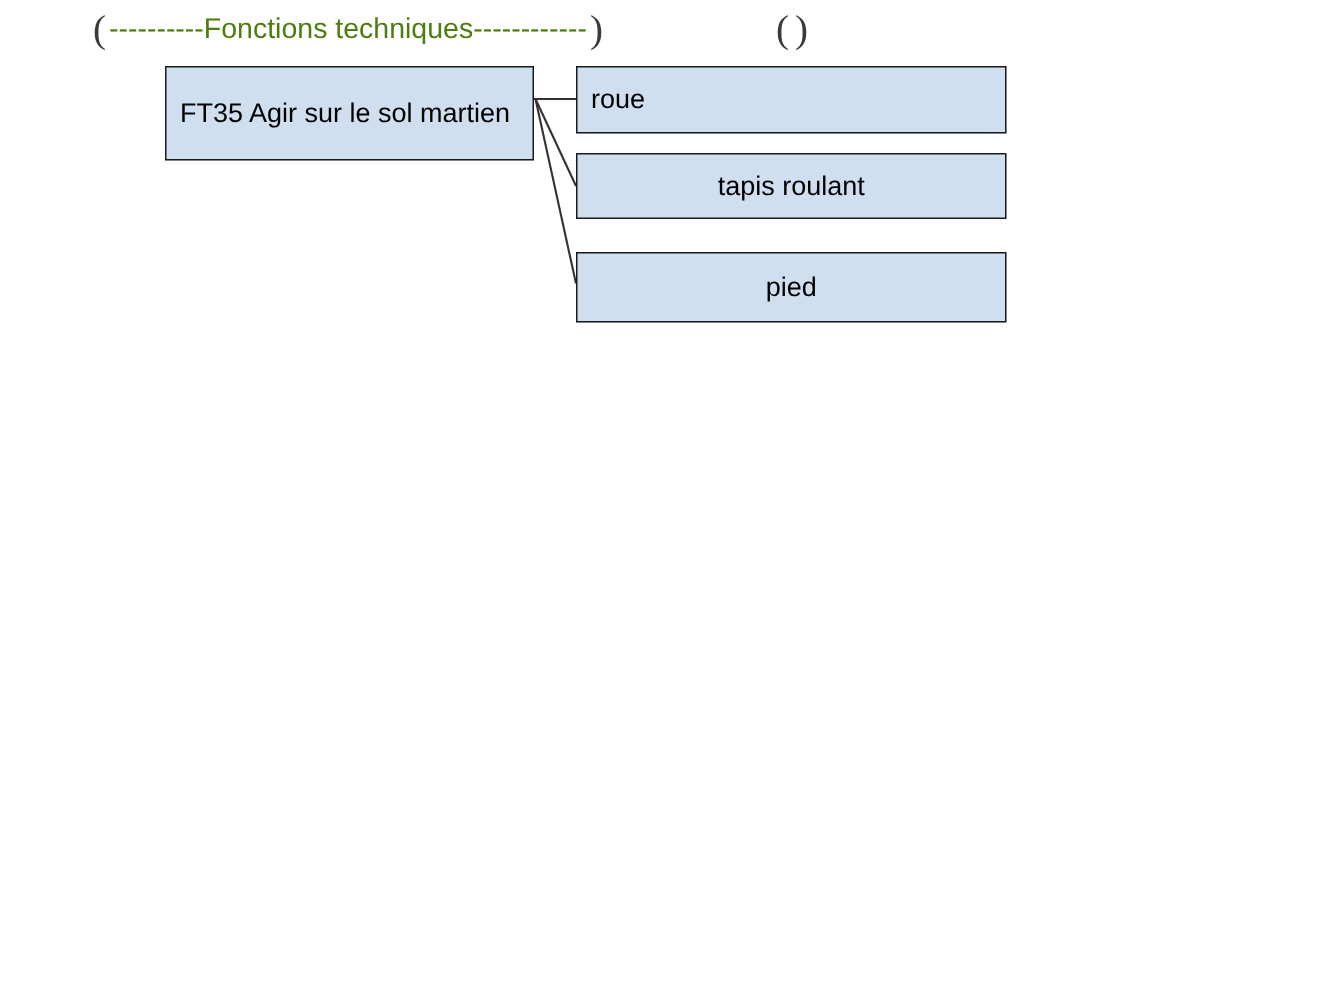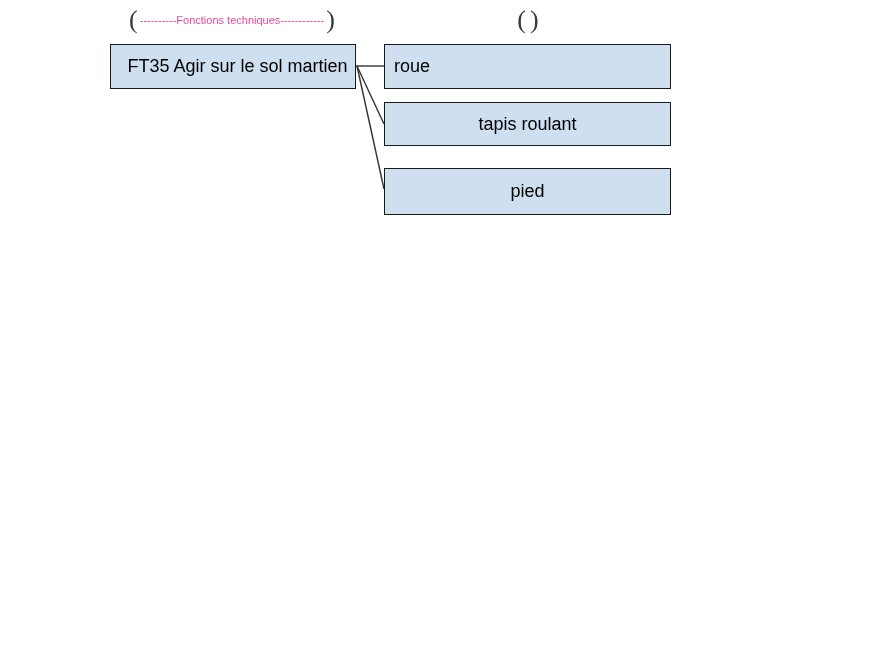--- a/index.html
+++ b/index.html
@@ -35,22 +35,22 @@
   .col-header .bracket {
     color: #3a3a3a;
     font-size: 26px;
     line-height: 26px;
     font-family: "Liberation Serif", serif;
     font-weight: 300;
   }
   .col-header .bracket.left { margin-right: 2px; }
   .col-header .bracket.right { margin-left: 2px; }
   .col-header .hdr-label {
-    color: #ec4899;
-    font-size: 11px;
+    color: #4d7c0f;
+    font-size: 19px;
     letter-spacing: 0px;
     font-family: "Liberation Sans", sans-serif;
   }
 
   #header-fonctions { left: 92px; top: 5px; width: 280px; }
   #header-solutions { left: 372px; top: 5px; width: 312px; }
 
   
   .node-box {
     position: absolute;
@@ -64,21 +64,21 @@
     font-family: "Liberation Sans", sans-serif;
   }
   .node-box.align-left {
     justify-content: flex-start;
     padding-left: 9px;
   }
   .node-box.align-center {
     justify-content: center;
   }
 
-  #box-ft35   { left: 110px; top: 44px;  width: 246px; height: 45px; justify-content: center; }
+  #box-ft35   { left: 110px; top: 44px;  width: 246px; height: 63px; }
   #box-roue   { left: 384px; top: 44px;  width: 287px; height: 45px; }
   #box-tapis  { left: 384px; top: 102px; width: 287px; height: 44px; }
   #box-pied   { left: 384px; top: 168px; width: 287px; height: 47px; }
 
   #connectors {
     position: absolute;
     left: 0;
     top: 0;
     width: 890px;
     height: 668px;

